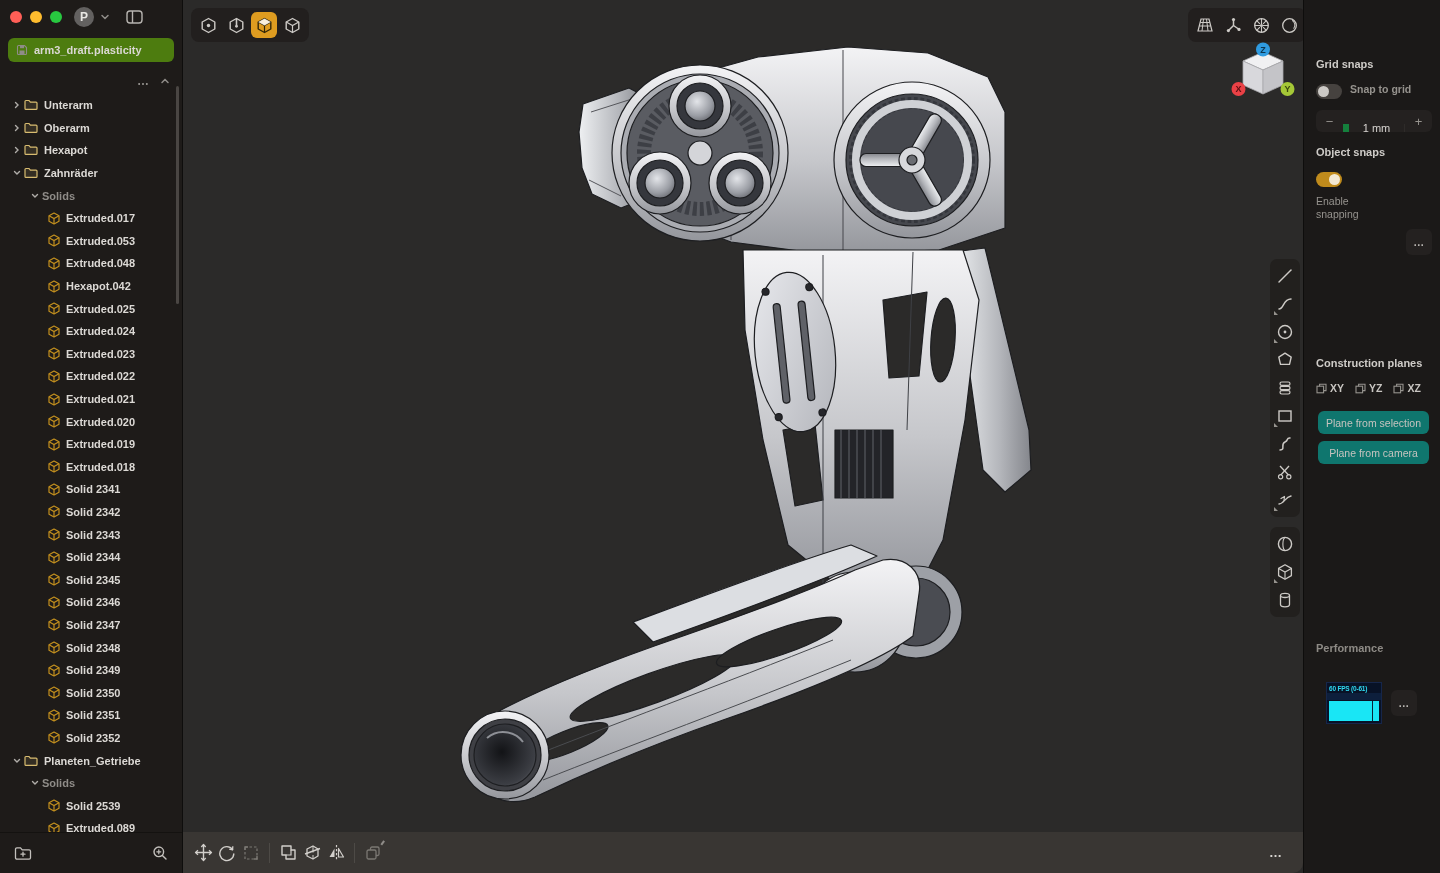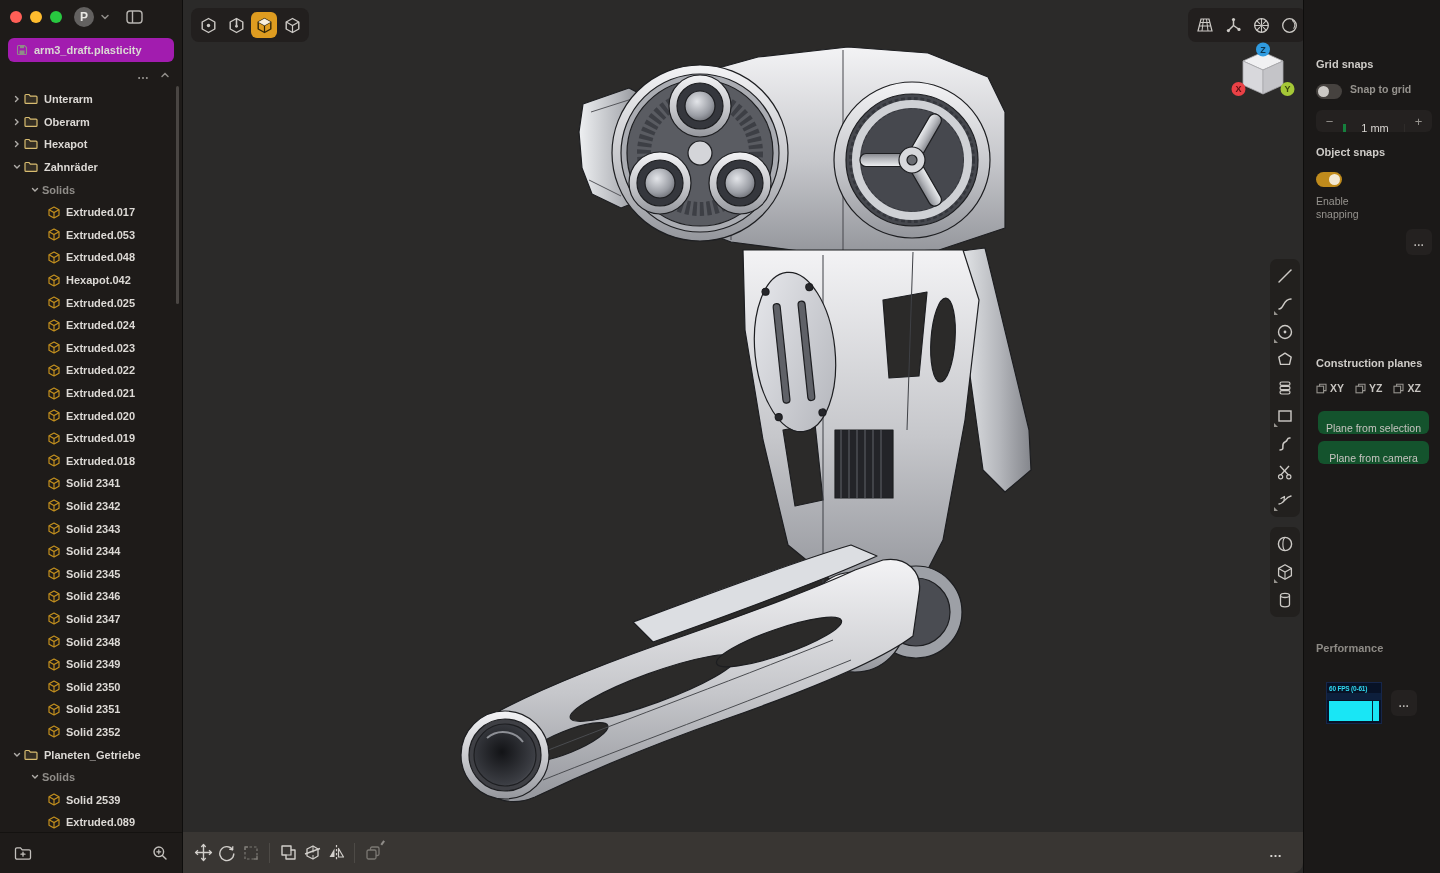--- a/index.html
+++ b/index.html
@@ -9,21 +9,21 @@
 
   
   .sidebar { position:relative; width:183px; height:873px; background:#1e1b19; flex:none; border-right:1px solid #0e0d0c; display:flex; flex-direction:column; }
   .titlebar { height:34px; display:flex; align-items:center; padding-left:10px; flex:none; }
   .tl { width:12px; height:12px; border-radius:50%; margin-right:8px; }
   .tl.red { background:#ff5f57; } .tl.yellow { background:#febc2e; } .tl.green { background:#28c840; }
   .app-logo { width:20px; height:20px; border-radius:50%; background:#636160; color:#e8e6e3; font-size:12px; font-weight:700; display:flex; align-items:center; justify-content:center; margin-left:4px; }
   .tb-chev { margin-left:6px; color:#8f8c88; display:flex; }
   .panel-toggle { margin-left:16px; color:#b7b4b0; display:flex; }
 
-  .filebox { margin:4px 8px 0 8px; height:24px; background:#a21caf; border-radius:6px; display:flex; align-items:center; padding:0 8px; flex:none; }
+  .filebox { margin:4px 8px 6px 8px; height:24px; background:#4d7c0f; border-radius:6px; display:flex; align-items:center; padding:0 8px; flex:none; }
   .filebox .fname { color:#dbd8d4; font-size:11px; font-weight:600; margin-left:6px; white-space:nowrap; }
   .save-ic { color:#8f8c88; display:flex; }
 
   .tree-tools { height:26px; display:flex; align-items:center; justify-content:flex-end; padding-right:12px; gap:10px; flex:none; }
   .tree-tools .dots { color:#8f8c88; font-size:12px; font-weight:700; letter-spacing:1px; line-height:10px; }
   .tree-tools .collapse { color:#8f8c88; display:flex; }
 
   .tree { flex:1; overflow:hidden; position:relative; }
   .tree-row { height:22.6px; display:flex; align-items:center; cursor:default; }
   .tree-row[data-depth="0"] { padding-left:10px; }
@@ -73,29 +73,29 @@
 
   .toggle-row { display:flex; align-items:flex-start; gap:8px; }
   .toggle { width:26px; height:15px; border-radius:8px; background:#46423f; position:relative; flex:none; margin-top:1px; }
   .toggle .knob { position:absolute; top:2px; left:2px; width:11px; height:11px; border-radius:50%; background:#cdcac6; }
   .toggle.on { background:#c08b1c; }
   .toggle.on .knob { left:auto; right:2px; background:#f2e8d2; }
   .toggle-lbl { color:#96938e; font-size:10.5px; line-height:13px; }
 
   .stepper { display:flex; height:22px; background:#242120; border-radius:6px; overflow:hidden; align-items:stretch; }
   .stepper .st-btn { width:27px; display:flex; align-items:center; justify-content:center; color:#96938e; font-size:13px; }
-  .stepper .st-val { flex:1; display:flex; align-items:center; justify-content:center; color:#d7d4d0; font-size:11px; border-left:3px solid #15803d; border-right:1px solid #2e2b29;margin-top:14px; }
+  .stepper .st-val { flex:1; display:flex; align-items:center; justify-content:center; color:#d7d4d0; font-size:11px; border-left:6px solid #15803d; border-right:1px solid #2e2b29;margin-top:14px; }
 
   .more-btn { width:26px; height:26px; background:#242120; border-radius:6px; color:#b5b2ae; display:flex; align-items:center; justify-content:center; font-size:11px; font-weight:700; letter-spacing:.5px; flex:none; }
 
   .planes-row { display:flex; gap:11px; align-items:center;text-align:right; }
   .plane-item { display:flex; align-items:center; gap:3px; color:#c9c6c2; font-size:10.5px; font-weight:700; }
   .plane-item .pic { color:#96938e; display:flex; }
 
-  .panel-btn { width:111px; height:23px; background:#14532d; border-radius:6px; color:#c6c3bf; font-size:10.5px; display:flex; align-items:flex-end; justify-content:center; margin:0 0 7px 2px; }
+  .panel-btn { width:111px; height:23px; background:#0f766e; border-radius:6px; color:#c6c3bf; font-size:10.5px; display:flex; align-items:center; justify-content:center; margin:0 0 7px 2px; }
 
   .perf-title { color:#8d8a85; font-weight:700; font-size:11px; }
   .perf-row { display:flex; align-items:center; gap:9px; }
   .fps-widget { width:56px; height:42px; background:#081226; border:1px solid #16264a; display:flex; flex-direction:column; }
   .fps-lbl { color:#2fd9f2; font-size:6.5px; font-weight:700; padding:2px 1px 0 2px; letter-spacing:-0.2px; white-space:nowrap; }
   .fps-band { height:7px; background:#0d1f3c; margin-top:1px; }
   .fps-bars { flex:1; margin:1px 2px 2px 2px; background:linear-gradient(90deg,#19e6f5 0 86%, #092338 86% 89%, #19e6f5 89% 100%); }
 </style>
 </head>
 <body>

